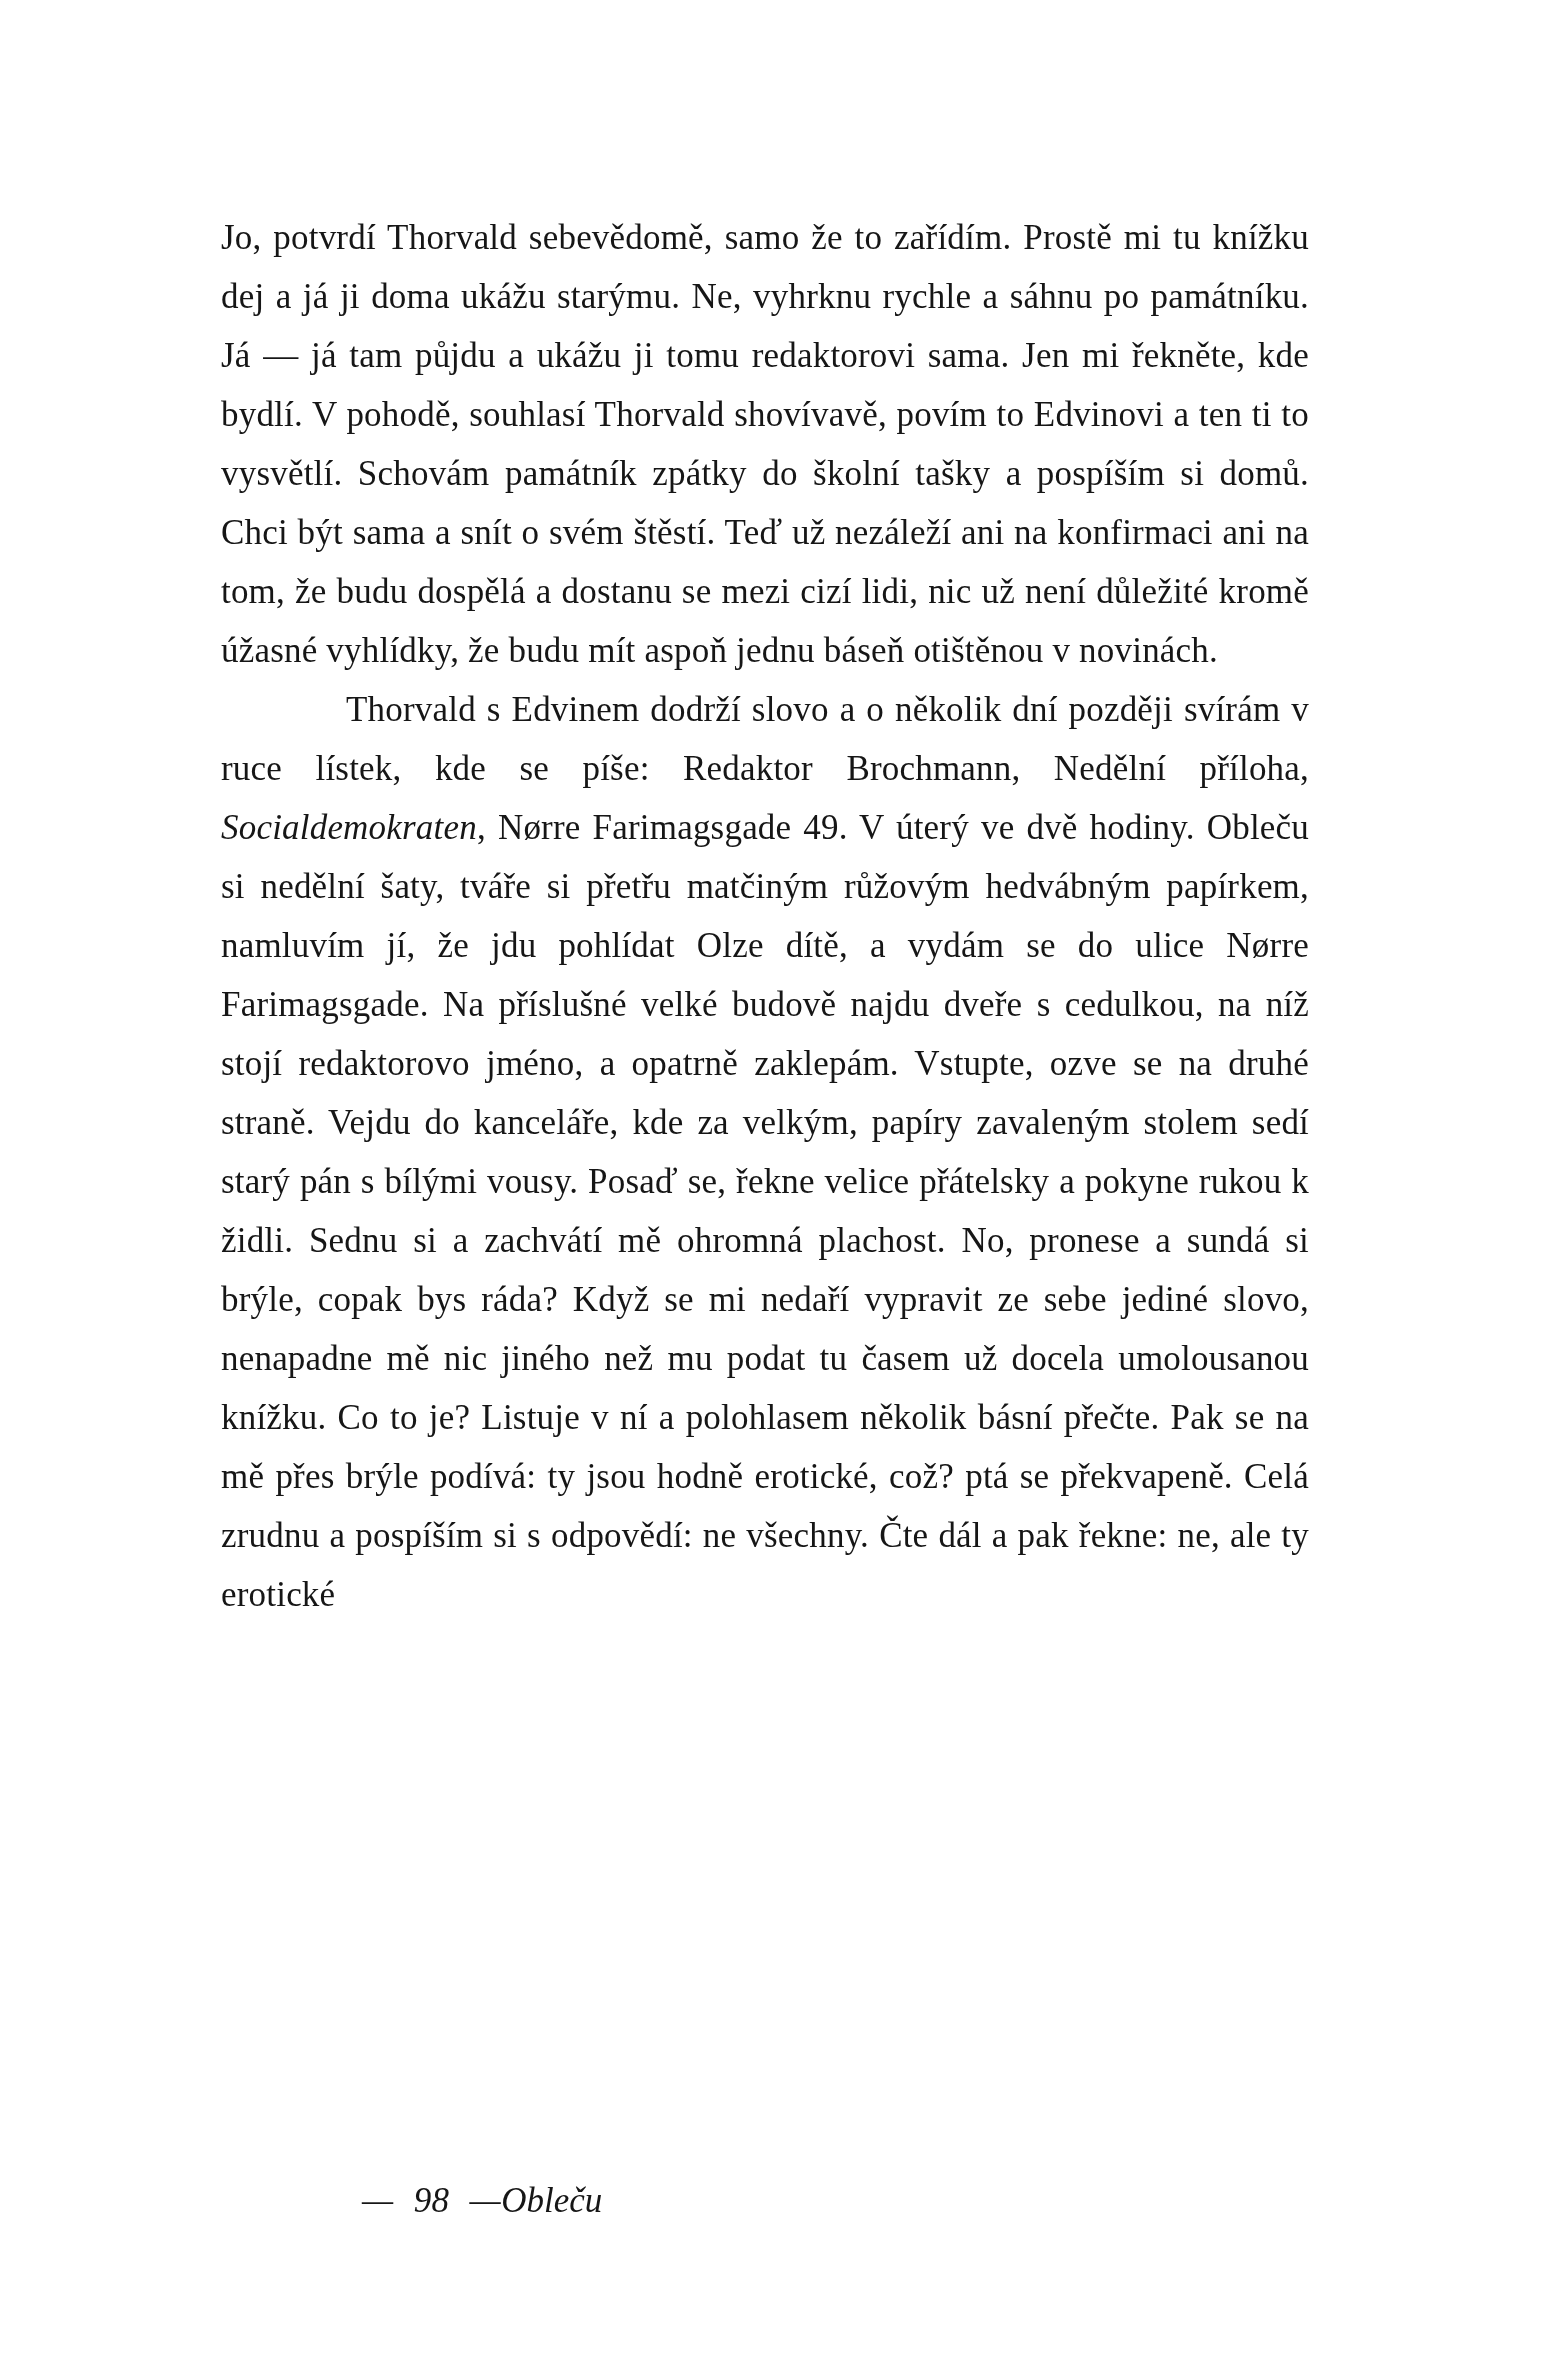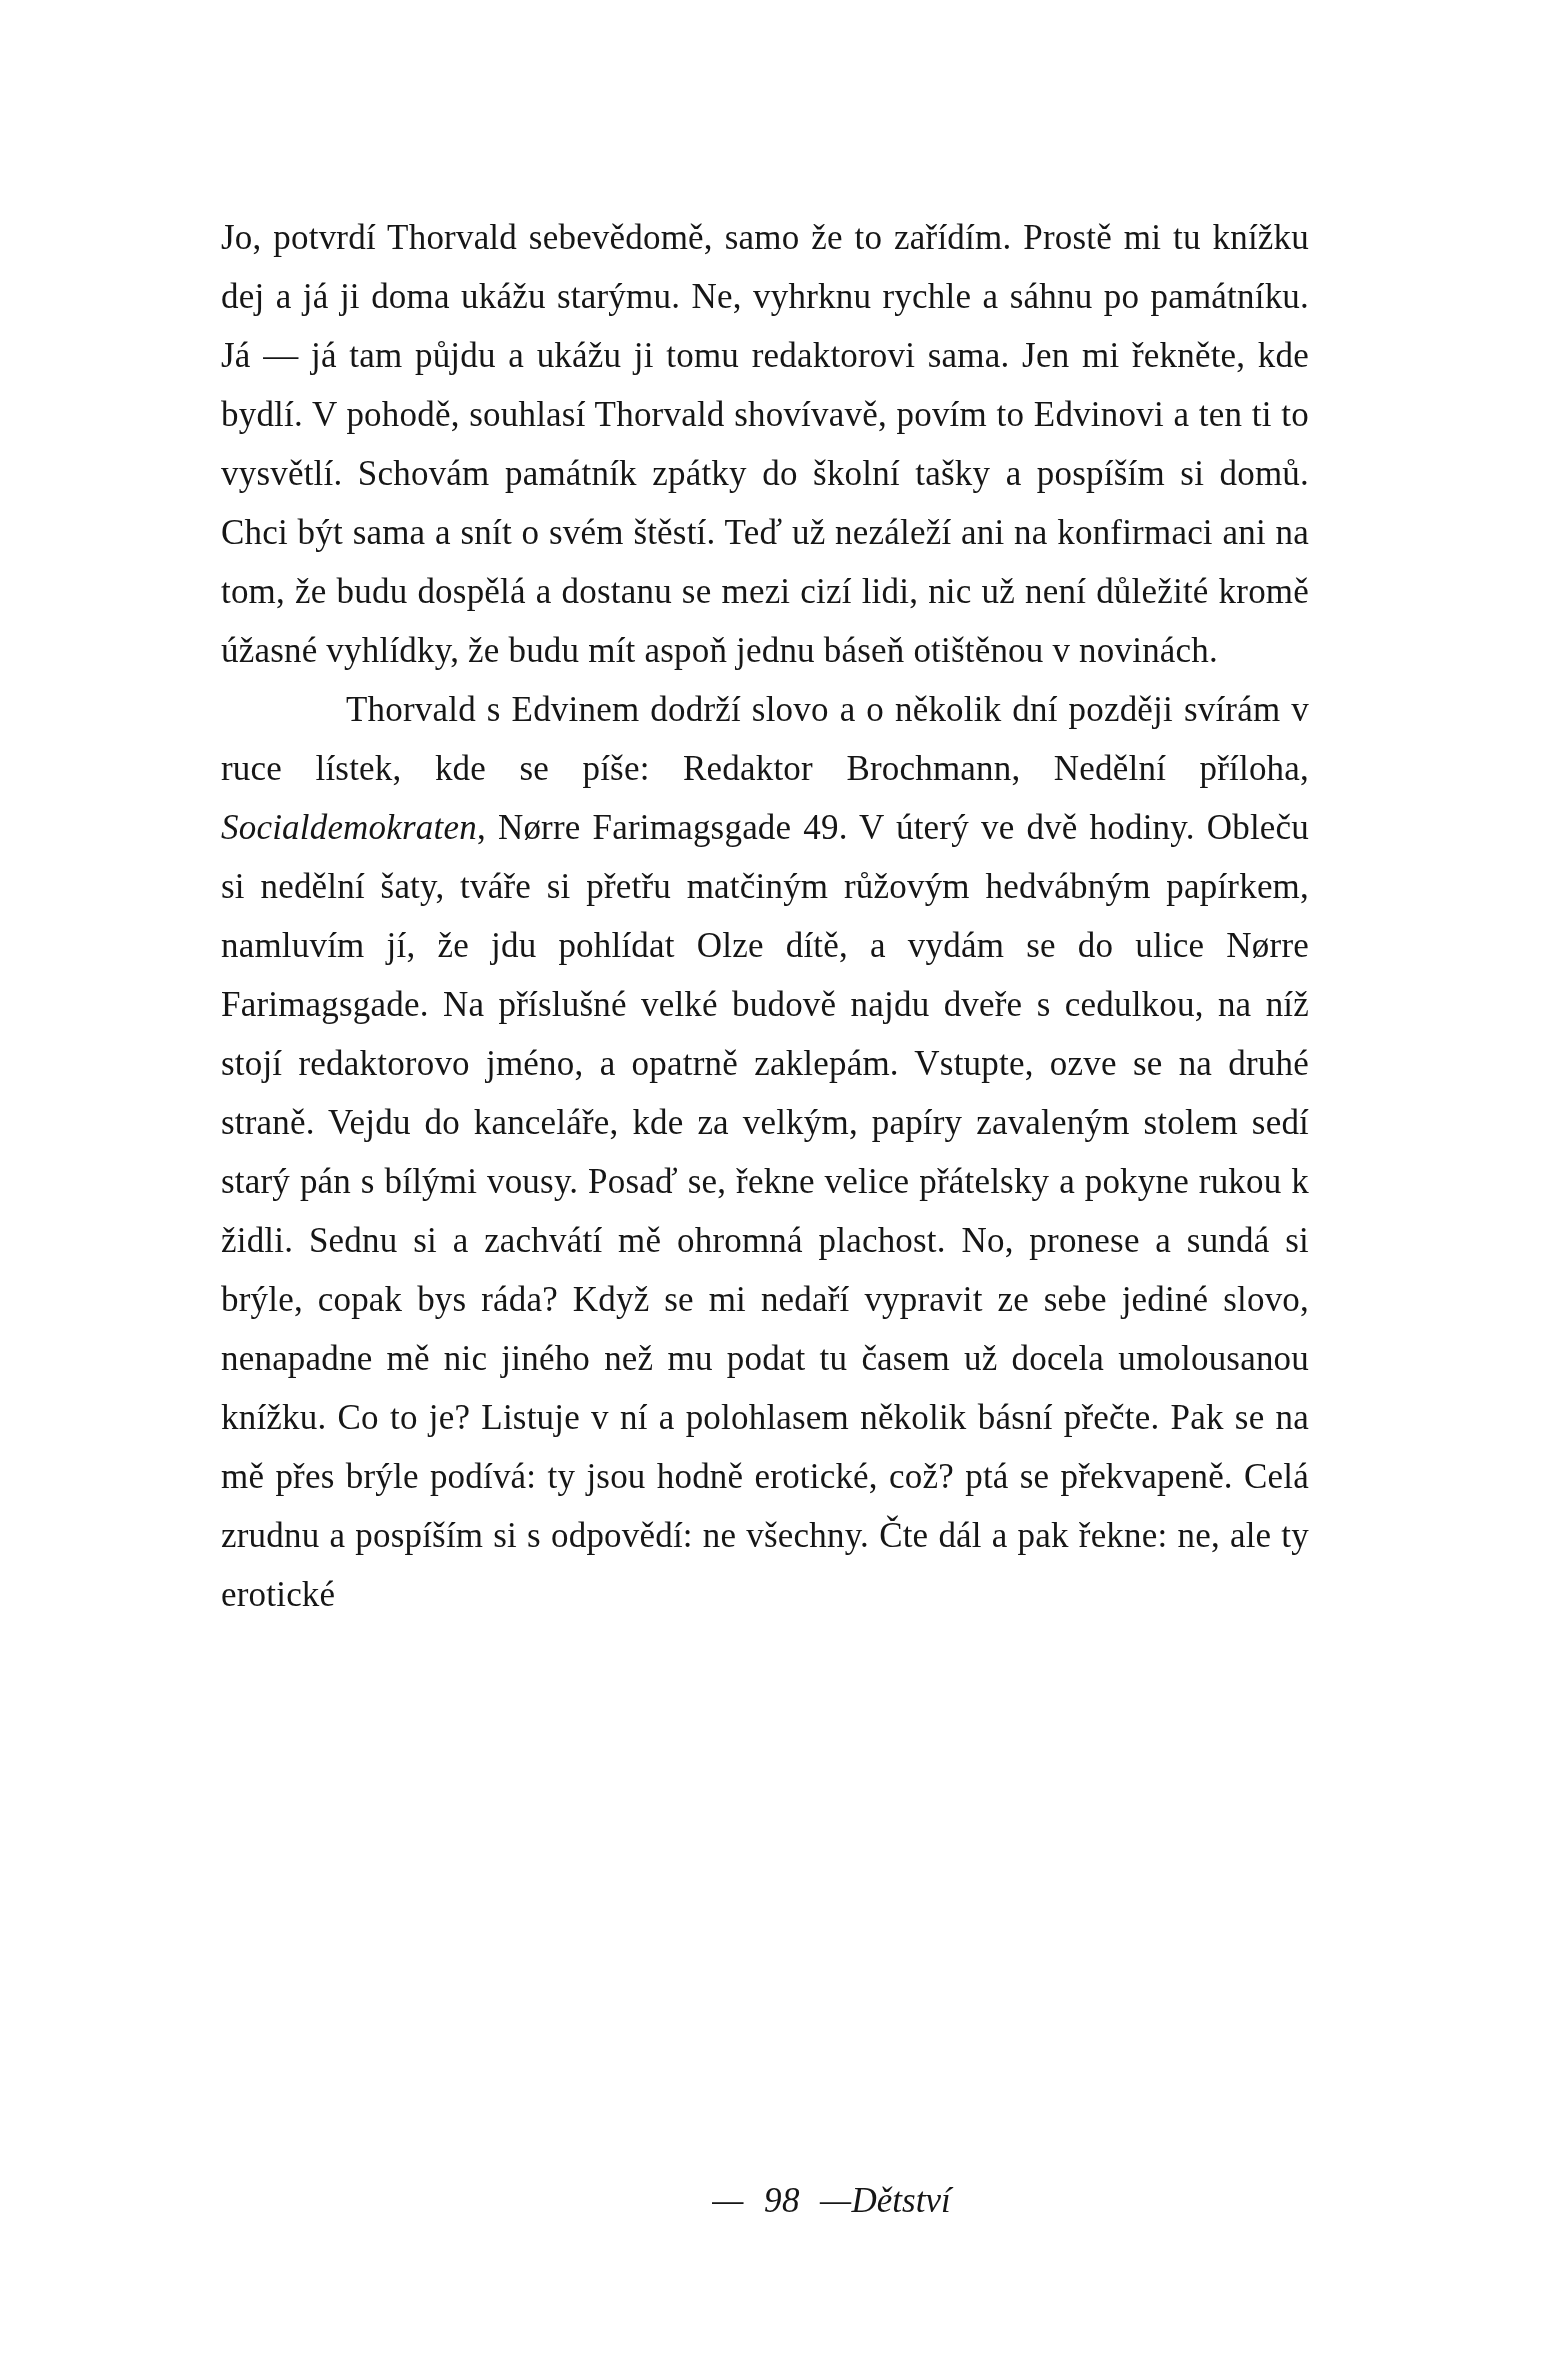--- a/index.html
+++ b/index.html
@@ -41,21 +41,21 @@
     font-style: italic;
   }
   .footer {
     position: absolute;
     left: 213px;
     top: 2177px;
     width: 1088px;
     font-size: 35px;
     line-height: 48px;
     display: flex;
-    justify-content: center;
+    justify-content: flex-start;
     align-items: baseline;
   }
   .folio {
     font-style: italic;
     padding-left: 149px;
     word-spacing: 11px;
     letter-spacing: 0.4px;
   }
   .chapter {
     font-style: italic;
@@ -69,17 +69,17 @@
   <div class="text-block">
 
     <p class="para">Jo, potvrdí Thorvald sebevědomě, samo že to zařídím. Prostě mi tu knížku dej a já ji doma ukážu starýmu. Ne, vyhrknu rychle a sáhnu po památníku. Já — já tam půjdu a ukážu ji tomu redaktorovi sama. Jen mi řekněte, kde bydlí. V pohodě, souhlasí Thorvald shovívavě, povím to Edvinovi a ten ti to vysvětlí. Schovám památník zpátky do školní tašky a pospíším si domů. Chci být sama a snít o svém štěstí. Teď už nezáleží ani na konfirmaci ani na tom, že budu dospělá a dostanu se mezi cizí lidi, nic už není důležité kromě úžasné vyhlídky, že budu mít aspoň jednu báseň otištěnou v novinách.</p>
 
     <p class="para indent"><span>Thorvald s Edvinem dodrží slovo a o několik dní později svírám v ruce lístek, kde se píše: Redaktor Brochmann, Nedělní příloha, </span><span class="italic-word">Socialdemokraten</span><span>, Nørre Farimagsgade 49. V úterý ve dvě hodiny. Obleču si nedělní šaty, tváře si přetřu matčiným růžovým hedvábným papírkem, namluvím jí, že jdu pohlídat Olze dítě, a vydám se do ulice Nørre Farimagsgade. Na příslušné velké budově najdu dveře s cedulkou, na níž stojí redaktorovo jméno, a opatrně zaklepám. Vstupte, ozve se na druhé straně. Vejdu do kanceláře, kde za velkým, papíry zavaleným stolem sedí starý pán s bílými vousy. Posaď se, řekne velice přátelsky a pokyne rukou k židli. Sednu si a zachvátí mě ohromná plachost. No, pronese a sundá si brýle, copak bys ráda? Když se mi nedaří vypravit ze sebe jediné slovo, nenapadne mě nic jiného než mu podat tu časem už docela umolousanou knížku. Co to je? Listuje v ní a polohlasem několik básní přečte. Pak se na mě přes brýle podívá: ty jsou hodně erotické, což? ptá se překvapeně. Celá zrudnu a pospíším si s odpovědí: ne všechny. Čte dál a pak řekne: ne, ale ty erotické</span></p>
 
   </div>
 
   <div class="footer">
     <span class="folio">— 98 —</span>
-    <span class="chapter">Dětství</span>
+    <span class="chapter">Obleču</span>
   </div>
 
 </div>
 
 
 </body></html>

